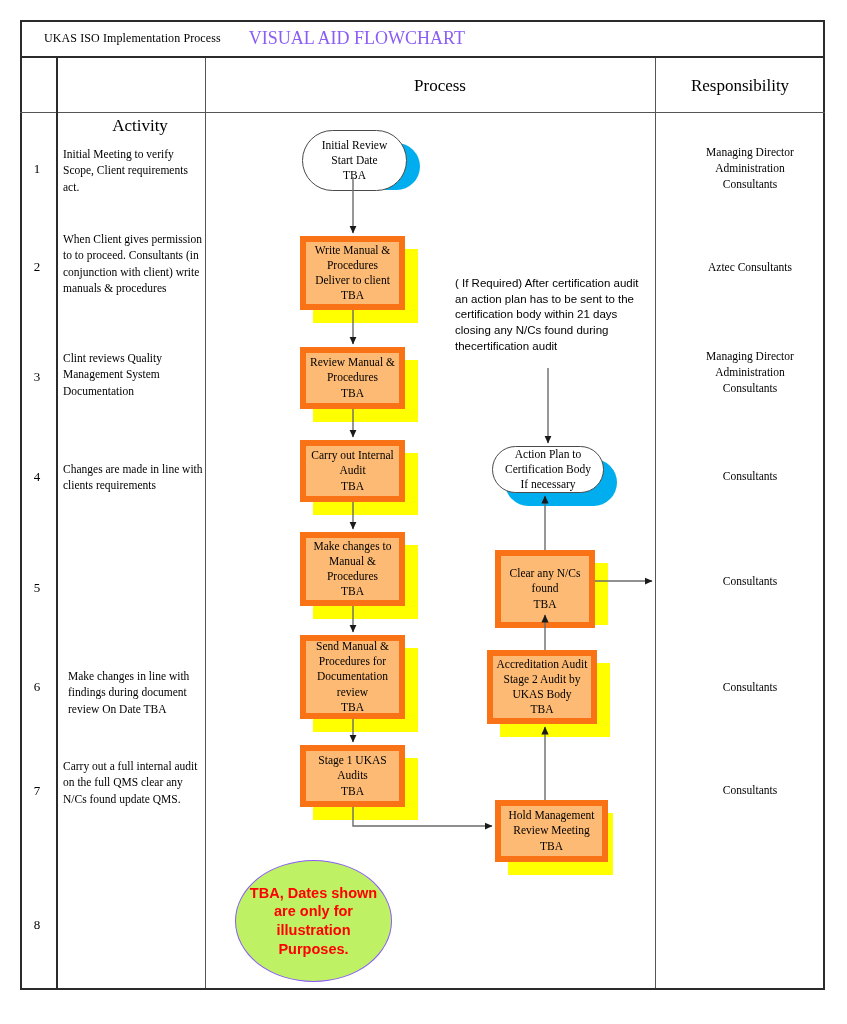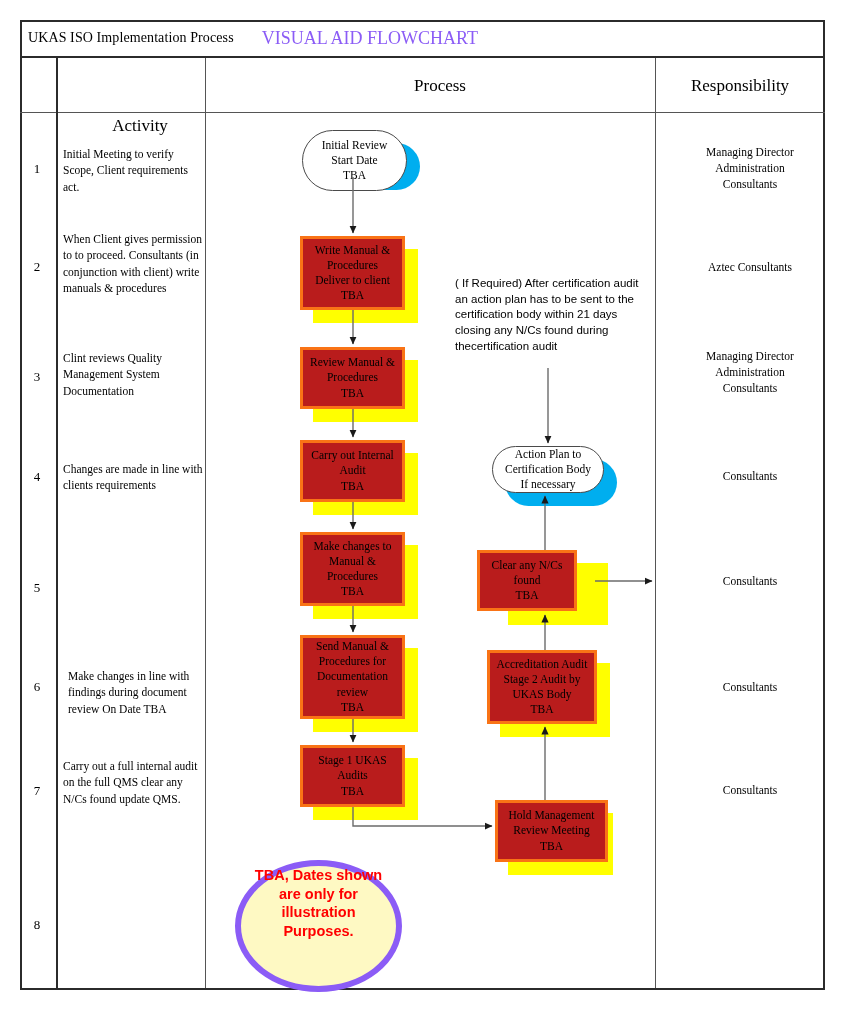--- a/index.html
+++ b/index.html
@@ -24,22 +24,22 @@
 
   
   #titlebar{
     position:absolute;left:20px;top:20px;
     width:805px;height:38px;
     box-sizing:border-box;
     border-bottom:2px solid #2b2b2b;
     display:flex;align-items:center;
   }
   #doc-title{
-    font-size:14px;letter-spacing:.1px;
-    padding-left:8px;white-space:nowrap;
+    font-size:12px;letter-spacing:.1px;
+    padding-left:24px;white-space:nowrap;
   }
   #visual-aid{
     font-size:18px;color:#8b5cf6;white-space:nowrap;
     margin-left:28px;
   }
 
   
   #headrow{
     position:absolute;left:20px;top:58px;
     width:805px;height:55px;
@@ -79,22 +79,22 @@
 
   .shadow-yellow{
     position:absolute;background:#ffff00;z-index:1;
   }
   .shadow-cyan{
     position:absolute;background:#00aeef;z-index:1;
   }
 
   .pbox{
     position:absolute;z-index:2;
-    background:#b91c1c;
-    border:3px solid #f97316;
+    background:#fdba74;
+    border:6px solid #f97316;
     display:flex;align-items:center;justify-content:center;
     text-align:center;
     font-size:11.5px;line-height:1.32;
     box-sizing:border-box;
   }
   .term{
     position:absolute;z-index:2;
     background:#ffffff;
     border:1px solid #4a4a4a;
     border-radius:999px;
@@ -110,24 +110,24 @@
   
   #note{
     position:absolute;z-index:3;
     font-family:"Liberation Sans",sans-serif;
     font-size:11.5px;line-height:1.36;
   }
 
   
   #circle{
     position:absolute;z-index:3;
-    border:6px solid #8b5cf6;
+    border:1px solid #8b5cf6;
     border-radius:50%;
-    background:#fef9c3;
-    display:flex;align-items:flex-start;justify-content:center;
+    background:#bef264;
+    display:flex;align-items:center;justify-content:center;
   }
   #circle-text{
     font-family:"Liberation Sans",sans-serif;
     font-weight:bold;color:#ff0000;
     font-size:14.5px;line-height:1.28;text-align:center;
     width:135px;
   }
 
   
   #conn{position:absolute;left:0;top:0;width:847px;height:1024px;
@@ -215,21 +215,21 @@
   </div>
 
   <div id="note" style="left:455px;top:276px;width:190px">( If Required)  After certification audit an action plan has to be sent to the certification body within 21 days closing any N/Cs found during thecertification audit</div>
 
   <div class="shadow-cyan term-cyan" style="left:505px;top:459px;width:112px;height:47px"></div>
   <div class="term" style="left:492px;top:446px;width:112px;height:47px">
     <span>Action Plan to<br>Certification Body<br>If necessary</span>
   </div>
 
   <div class="shadow-yellow" style="left:508px;top:563px;width:100px;height:62px"></div>
-  <div class="pbox" style="left:477px;top:550px;width:100px;height:61px">
+  <div class="pbox" style="left:495px;top:550px;width:100px;height:78px">
     <span>Clear any N/Cs<br>found<br>TBA</span>
   </div>
 
   <div class="shadow-yellow" style="left:500px;top:663px;width:110px;height:74px"></div>
   <div class="pbox" style="left:487px;top:650px;width:110px;height:74px">
     <span>Accreditation Audit<br>Stage 2  Audit by<br>UKAS  Body<br>TBA</span>
   </div>
 
   <div class="shadow-yellow" style="left:508px;top:813px;width:105px;height:62px"></div>
   <div class="pbox" style="left:495px;top:800px;width:113px;height:62px">

